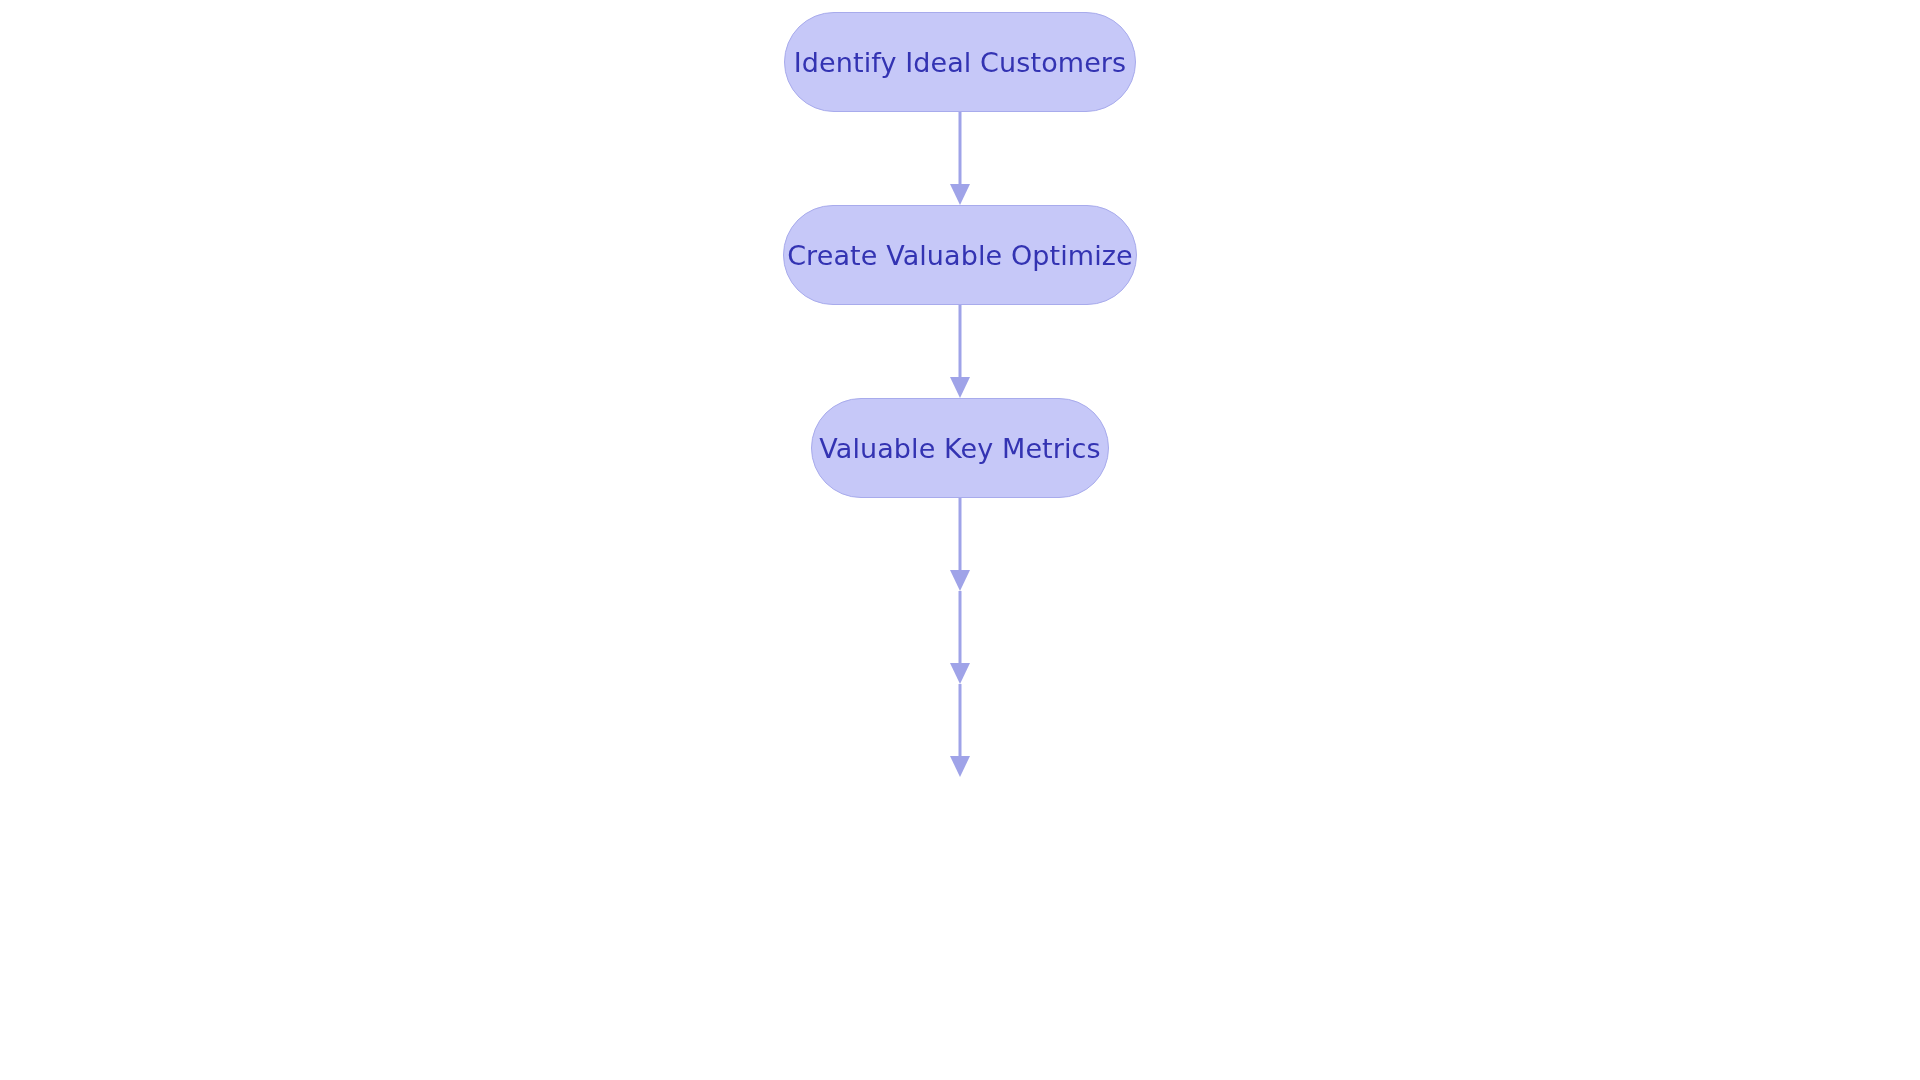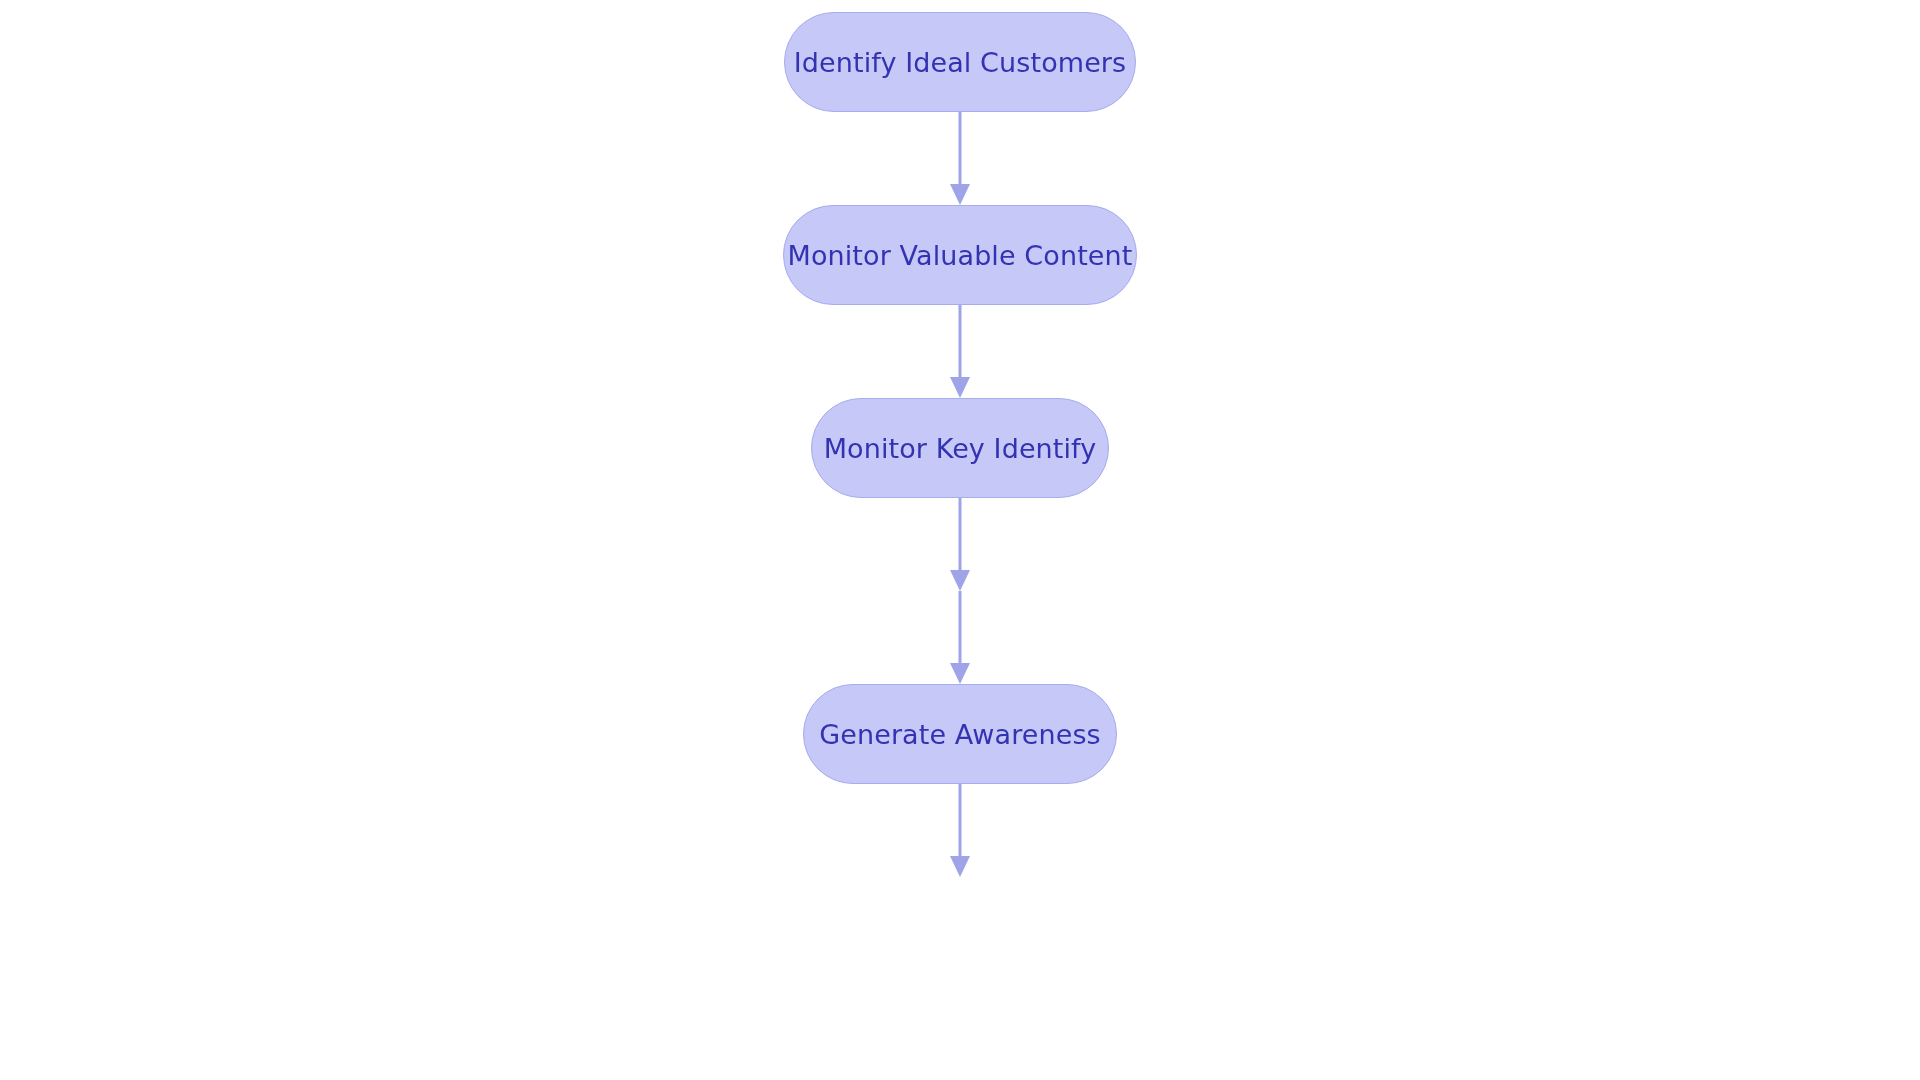--- a/index.html
+++ b/index.html
@@ -92,52 +92,49 @@
     </div>
 
     <div class="connector">
       <svg viewBox="0 0 26 93" xmlns="http://www.w3.org/2000/svg">
         <line x1="13" y1="0" x2="13" y2="74" stroke="#9fa3e8" stroke-width="3"></line>
         <polygon points="13,93 3,72 23,72" fill="#9fa3e8"></polygon>
       </svg>
     </div>
 
     <div class="node node-w2">
-      <span class="node-label">Monitor Valuable Content</span>
+      <span class="node-label">Create Valuable Optimize</span>
     </div>
 
     <div class="connector">
       <svg viewBox="0 0 26 93" xmlns="http://www.w3.org/2000/svg">
         <line x1="13" y1="0" x2="13" y2="74" stroke="#9fa3e8" stroke-width="3"></line>
         <polygon points="13,93 3,72 23,72" fill="#9fa3e8"></polygon>
       </svg>
     </div>
 
     <div class="node node-w3">
-      <span class="node-label">Monitor Key Identify</span>
+      <span class="node-label">Valuable Key Metrics</span>
     </div>
 
     <div class="connector">
       <svg viewBox="0 0 26 93" xmlns="http://www.w3.org/2000/svg">
         <line x1="13" y1="0" x2="13" y2="74" stroke="#9fa3e8" stroke-width="3"></line>
         <polygon points="13,93 3,72 23,72" fill="#9fa3e8"></polygon>
       </svg>
     </div>
 
 
     <div class="connector">
       <svg viewBox="0 0 26 93" xmlns="http://www.w3.org/2000/svg">
         <line x1="13" y1="0" x2="13" y2="74" stroke="#9fa3e8" stroke-width="3"></line>
         <polygon points="13,93 3,72 23,72" fill="#9fa3e8"></polygon>
       </svg>
     </div>
 
-    <div class="node node-w5">
-      <span class="node-label">Generate Awareness</span>
-    </div>
 
     <div class="connector">
       <svg viewBox="0 0 26 93" xmlns="http://www.w3.org/2000/svg">
         <line x1="13" y1="0" x2="13" y2="74" stroke="#9fa3e8" stroke-width="3"></line>
         <polygon points="13,93 3,72 23,72" fill="#9fa3e8"></polygon>
       </svg>
     </div>
 
 
   </div>

